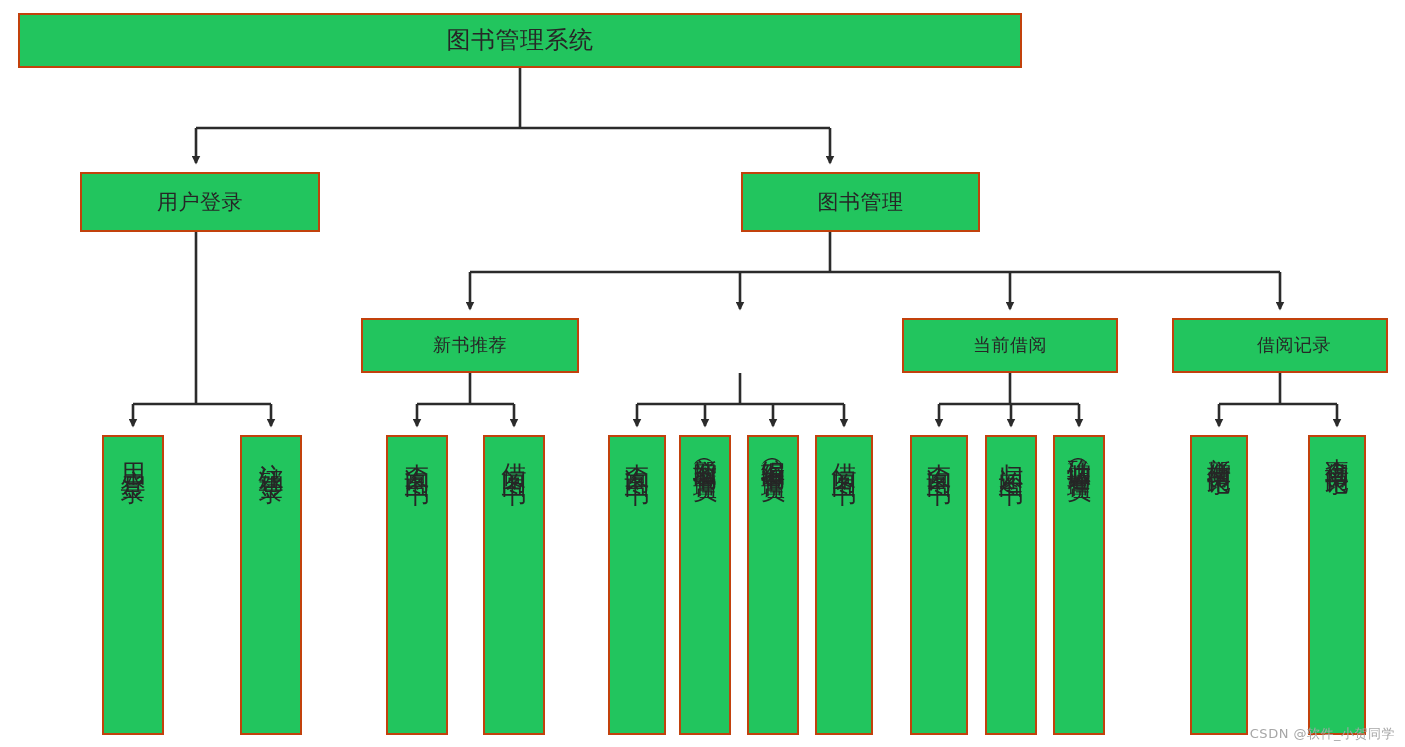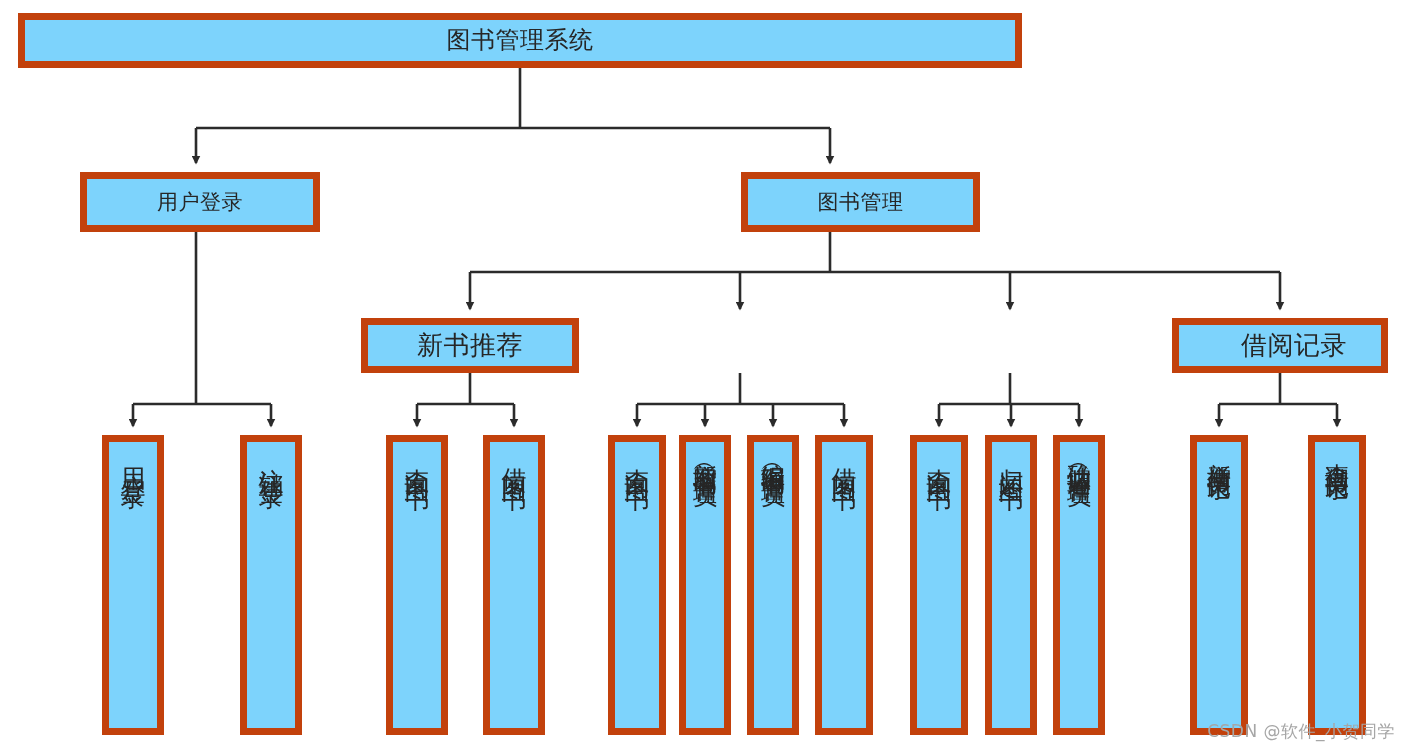--- a/index.html
+++ b/index.html
@@ -21,22 +21,22 @@
   #diagram-svg {
     position: absolute;
     left: 0;
     top: 0;
     width: 1405px;
     height: 747px;
   }
   .node {
     position: absolute;
     box-sizing: border-box;
-    background: #7dd3fc;
-    border: 7px solid #c2410c;
+    background: #22c55e;
+    border: 2px solid #c2410c;
     display: flex;
     align-items: center;
     justify-content: center;
     color: #262626;
     z-index: 2;
   }
   .node-label {
     display: block;
     text-align: center;
     line-height: 1.05;
@@ -62,21 +62,21 @@
     font-size: 21px;
   }
   .node.n-user-login   { left: 80px;  width: 240px; }
   .node.n-book-manage  { left: 741px; width: 239px; }
   
   .node.level-2 {
     top: 318px;
     height: 55px;
   }
   .node.level-2 .node-label {
-    font-size: 26px;
+    font-size: 18px;
   }
   .node.n-new-rec   { left: 361px;  width: 218px; }
   .node.n-borrow    { left: 632px;  width: 216px; }
   .node.n-current   { left: 902px;  width: 216px; }
   .node.n-record    { left: 1172px; width: 216px; padding-left: 28px; }
   
   .node.leaf {
     top: 435px;
     height: 300px;
     align-items: flex-start;
@@ -111,21 +111,21 @@
   .lf-9  { left: 910px;  width: 58px; }
   .lf-10 { left: 985px;  width: 52px; }
   .lf-11 { left: 1053px; width: 52px; }
   .lf-12 { left: 1190px; width: 58px; }
   .lf-13 { left: 1308px; width: 58px; }
   
   #watermark {
     position: absolute;
     right: 10px;
     bottom: 4px;
-    font-size: 17px;
+    font-size: 13px;
     color: #a6a6a6;
     letter-spacing: 0.5px;
     z-index: 5;
     white-space: nowrap;
     font-family: "DejaVu Sans", "Liberation Sans", sans-serif;
   }
 </style>
 </head>
 <body>
 
@@ -188,20 +188,23 @@
   <div class="node level-1 n-user-login">
     <span class="node-label">用户登录</span>
   </div>
   <div class="node level-1 n-book-manage">
     <span class="node-label">图书管理</span>
   </div>
 
   <div class="node level-2 n-new-rec">
     <span class="node-label">新书推荐</span>
   </div>
+  <div class="node level-2 n-current">
+    <span class="node-label">当前借阅</span>
+  </div>
   <div class="node level-2 n-record">
     <span class="node-label">借阅记录</span>
   </div>
 
   <div class="node leaf lf-1">
     <span class="node-label">用户登录</span>
   </div>
   <div class="node leaf lf-2">
     <span class="node-label">注销登录</span>
   </div>

